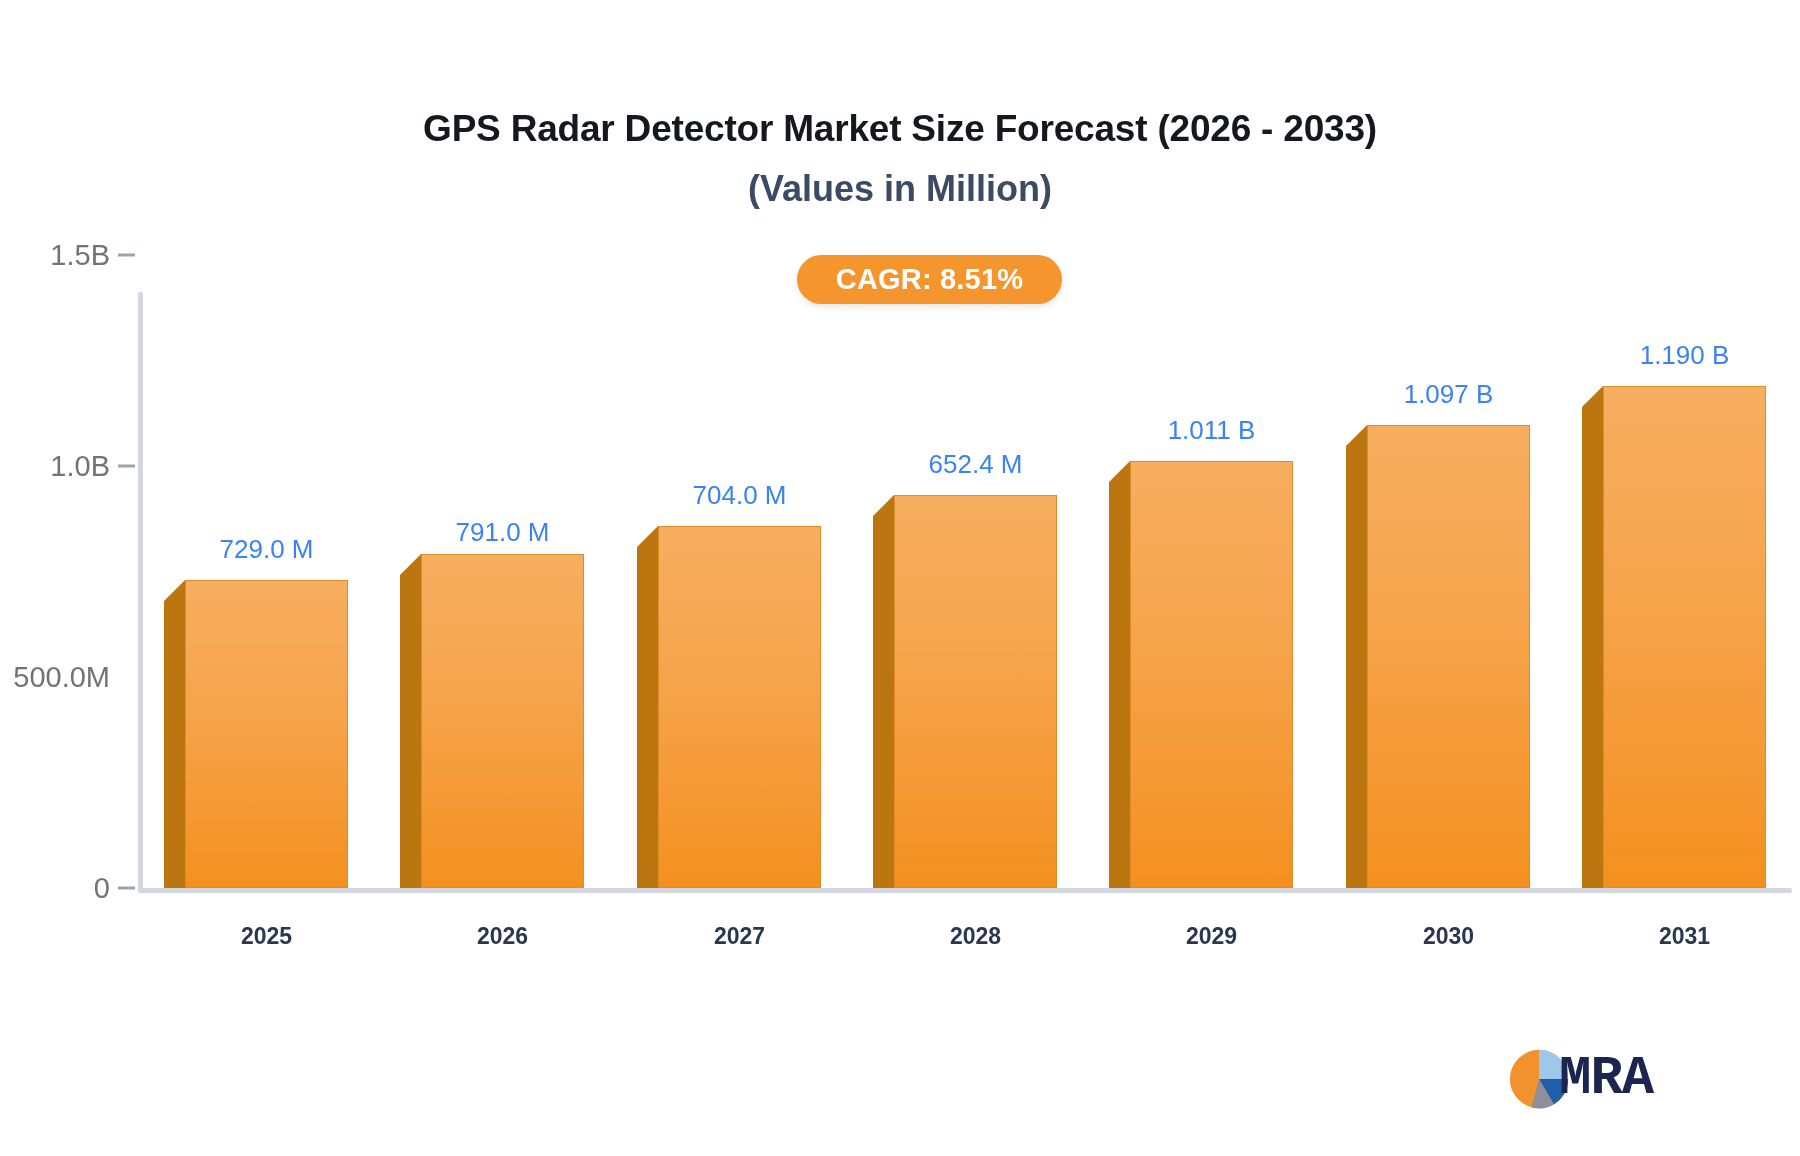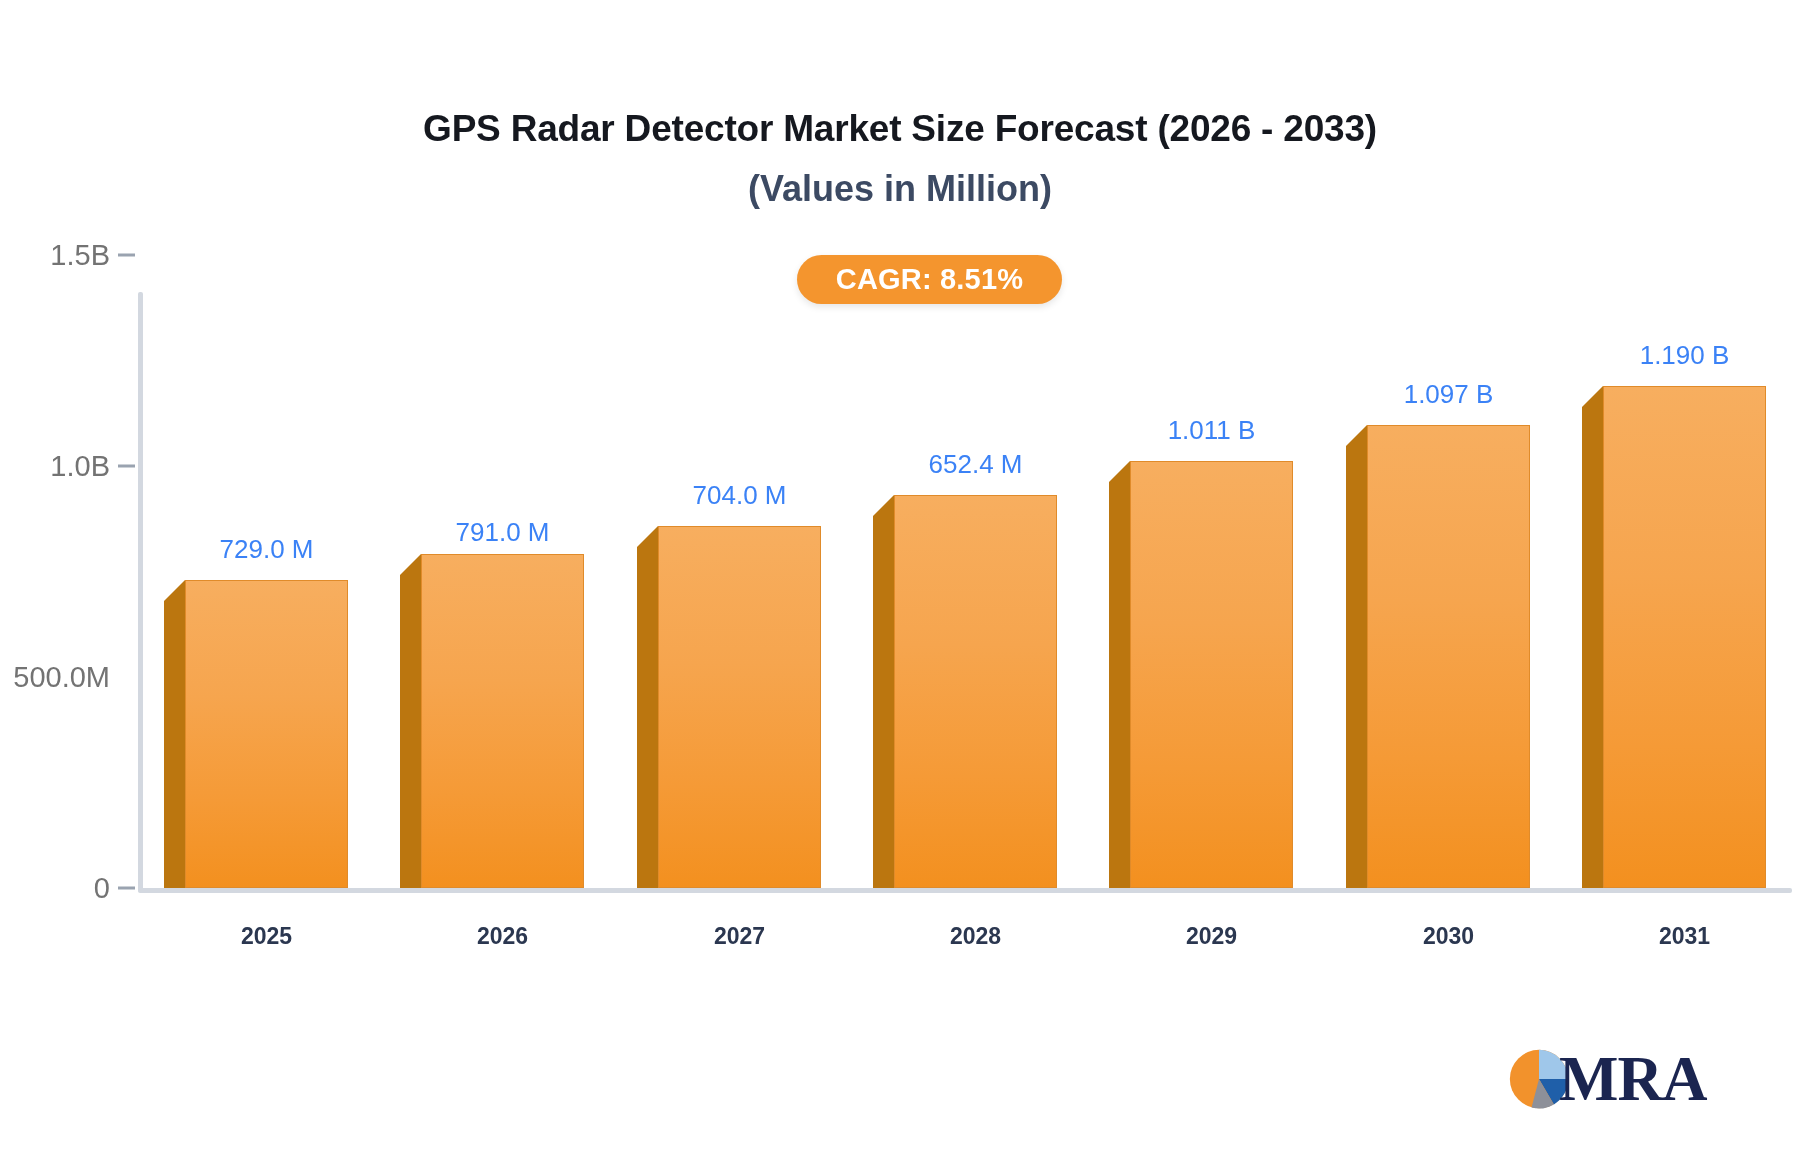--- a/index.html
+++ b/index.html
@@ -168,22 +168,22 @@
     height: 74px;
     display: flex;
     align-items: center;
   }
   .logo-mark {
     width: 62px;
     height: 62px;
     flex: 0 0 62px;
   }
   .logo-text {
-    font-family: Liberation Serif, serif;
-    font-size: 63px;
+    font-family: Liberation Mono, monospace;
+    font-size: 54px;
     font-weight: bold;
     color: #1b2550;
     line-height: 1;
     margin-left: -11px;
     letter-spacing: -1px;
   }
 </style>
 </head>
 <body>
 

